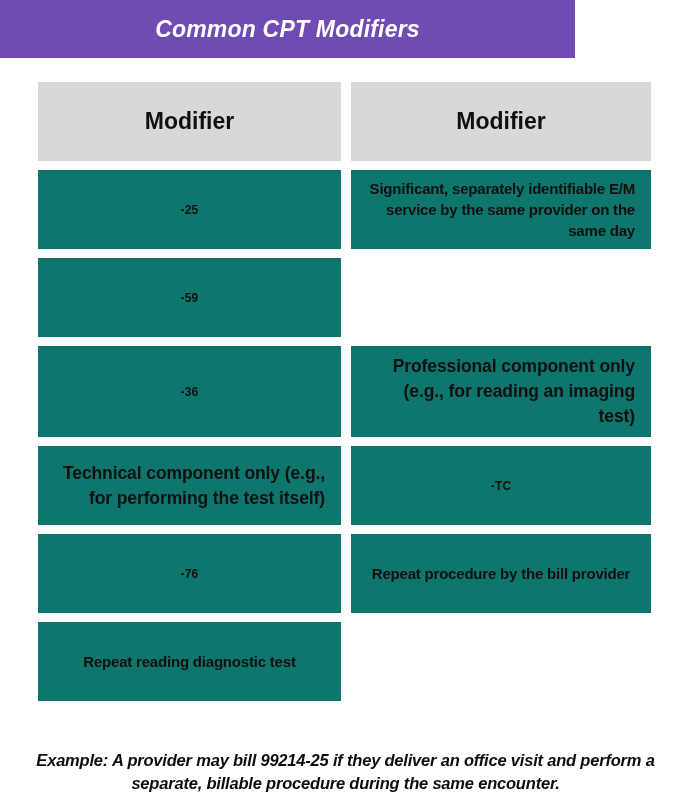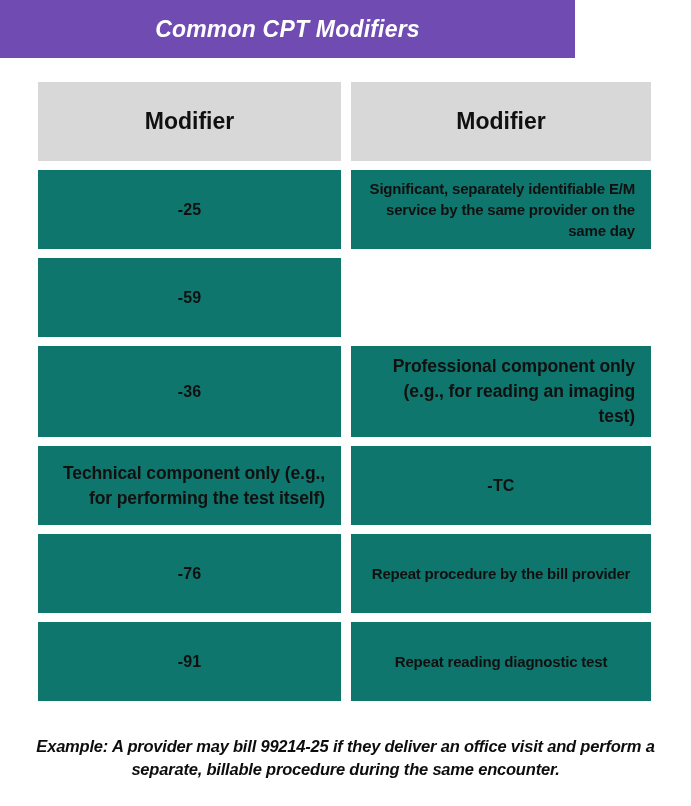--- a/index.html
+++ b/index.html
@@ -53,38 +53,38 @@
     box-sizing: border-box;
   }
   .col-header {
     background: #D8D8D8;
     font-size: 23px;
   }
   .data-cell {
     background: #0f766e;
   }
   .modifier-cell {
-    font-size: 16px;
+    font-size: 12px;
     letter-spacing: 0.2px;
   }
   .meaning-cell {
     font-size: 15px;
     line-height: 21px;
     padding: 8px 16px;
     letter-spacing: -0.2px;
   }
   
   .table .row:nth-child(4) .meaning-cell,
   .table .row:nth-child(5) .meaning-cell {
     font-size: 17.5px;
     line-height: 25px;
     letter-spacing: -0.1px;
   }
   .footer {
-    margin: 34px auto 0 auto;
+    margin: 48px auto 0 auto;
     width: 640px;
     text-align: center;
   }
   .footer p {
     margin: 0;
     color: #0d0d0d;
     font-size: 16.5px;
     line-height: 23px;
     font-weight: 700;
     font-style: italic;
@@ -124,21 +124,20 @@
     <div class="cell data-cell meaning-cell">Technical component only (e.g., for performing the test itself)</div>
     <div class="cell data-cell modifier-cell">-TC</div>
   </div>
 
   <div class="row">
     <div class="cell data-cell modifier-cell">-76</div>
     <div class="cell data-cell meaning-cell">Repeat procedure by the bill provider</div>
   </div>
 
   <div class="row">
-    <div class="cell data-cell modifier-cell">-91</div>
     <div class="cell data-cell meaning-cell">Repeat reading diagnostic test</div>
   </div>
 </main>
 
   <footer class="footer">
     <p>Example: A provider may bill 99214-25 if they deliver an office visit and perform a separate, billable procedure during the same encounter.</p>
   </footer>
 
 </div>
 

